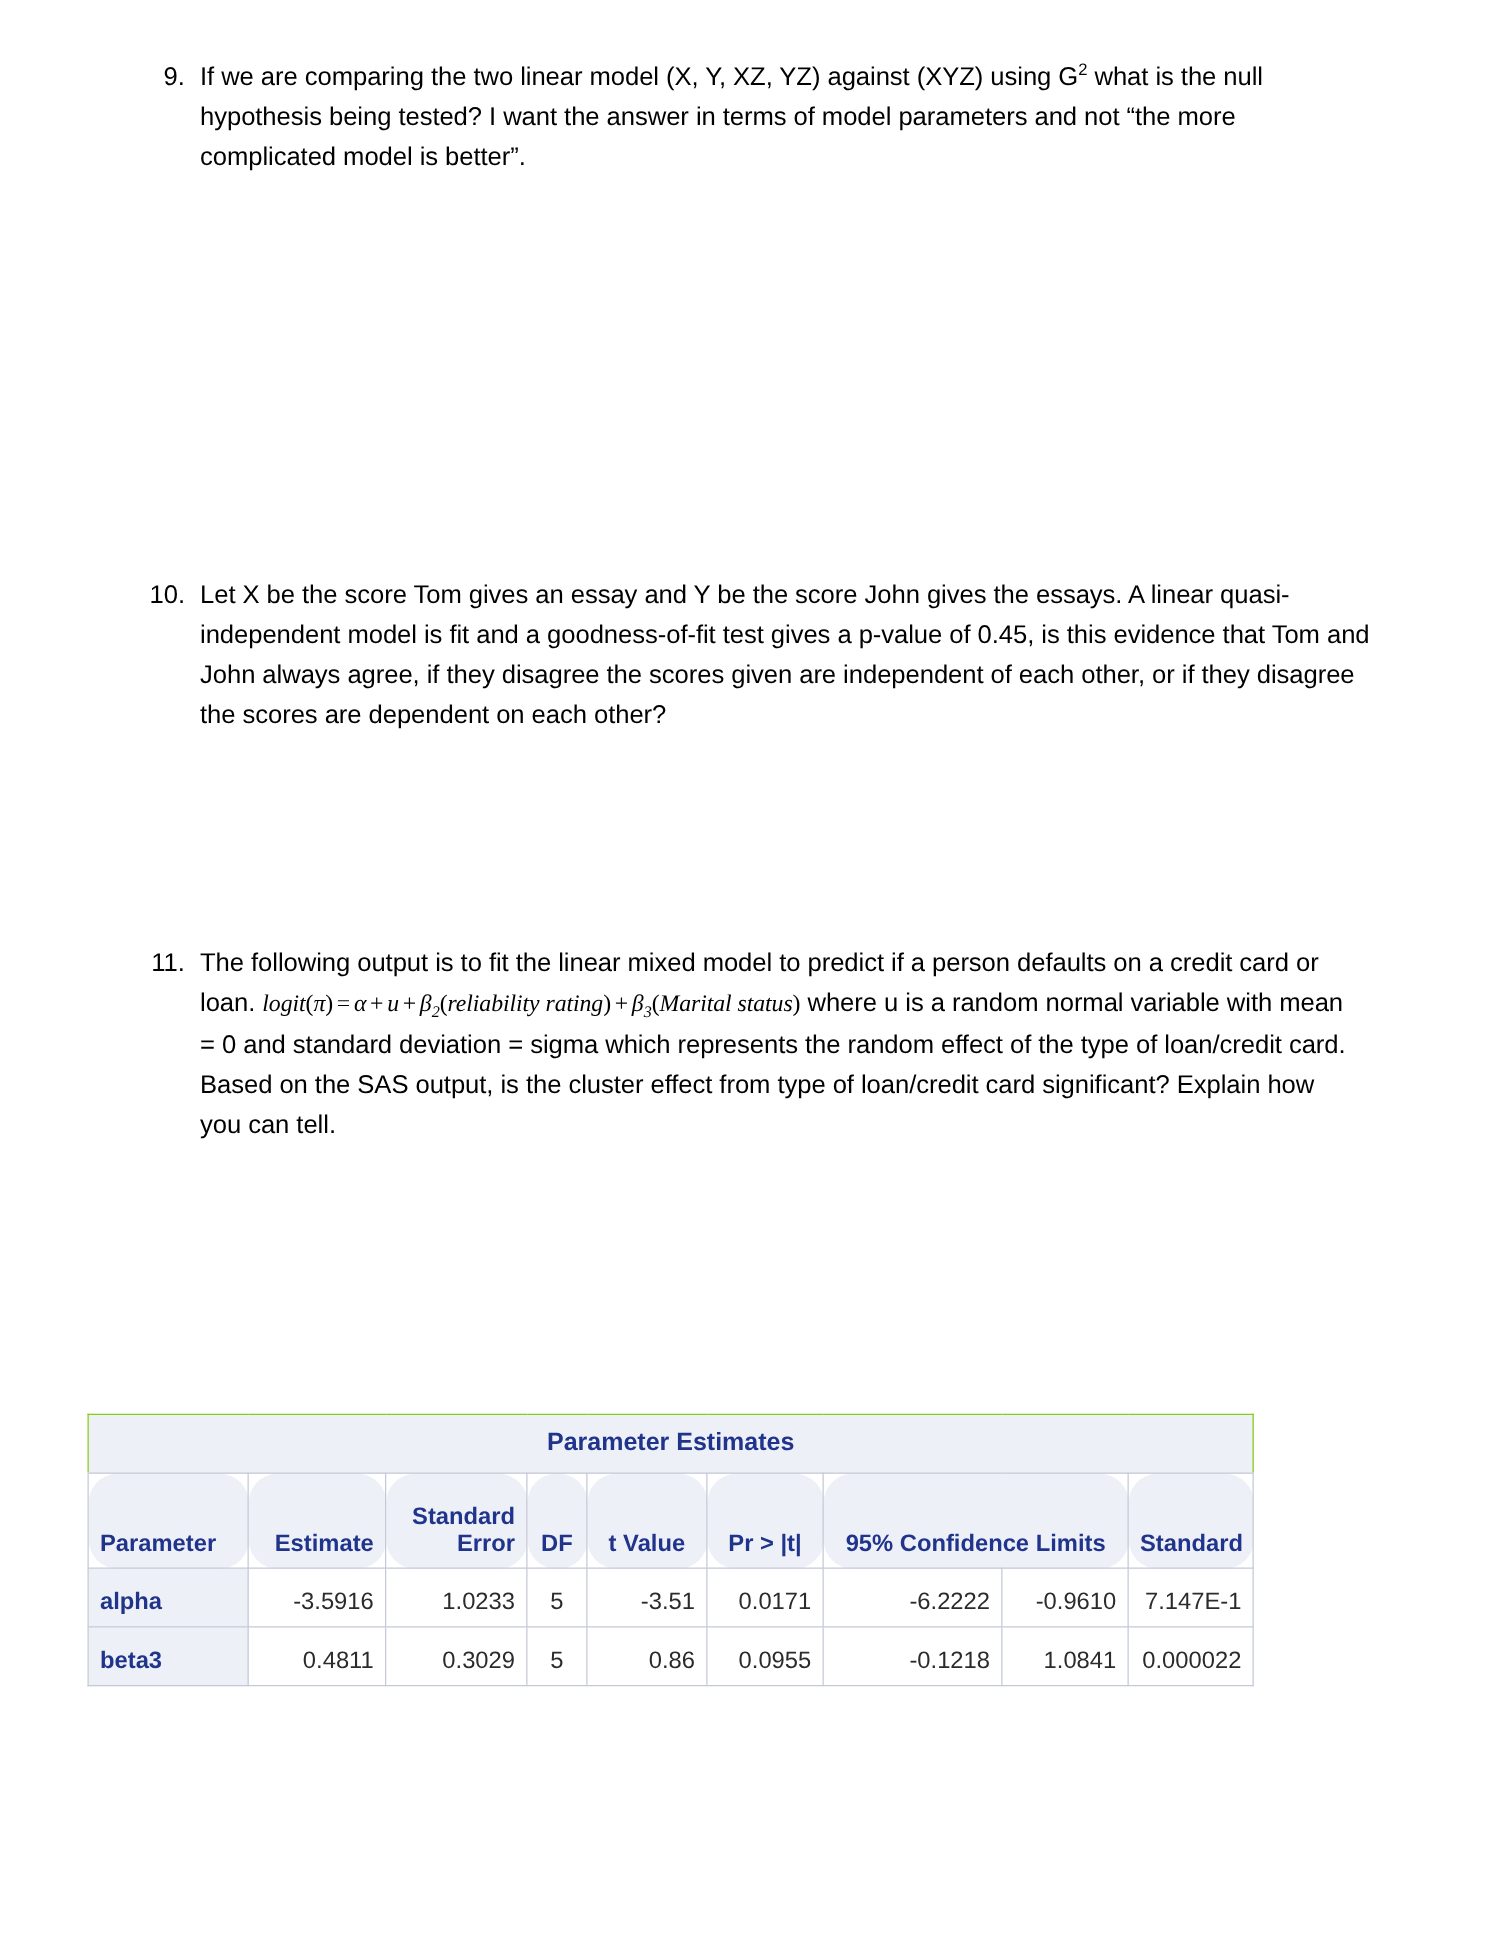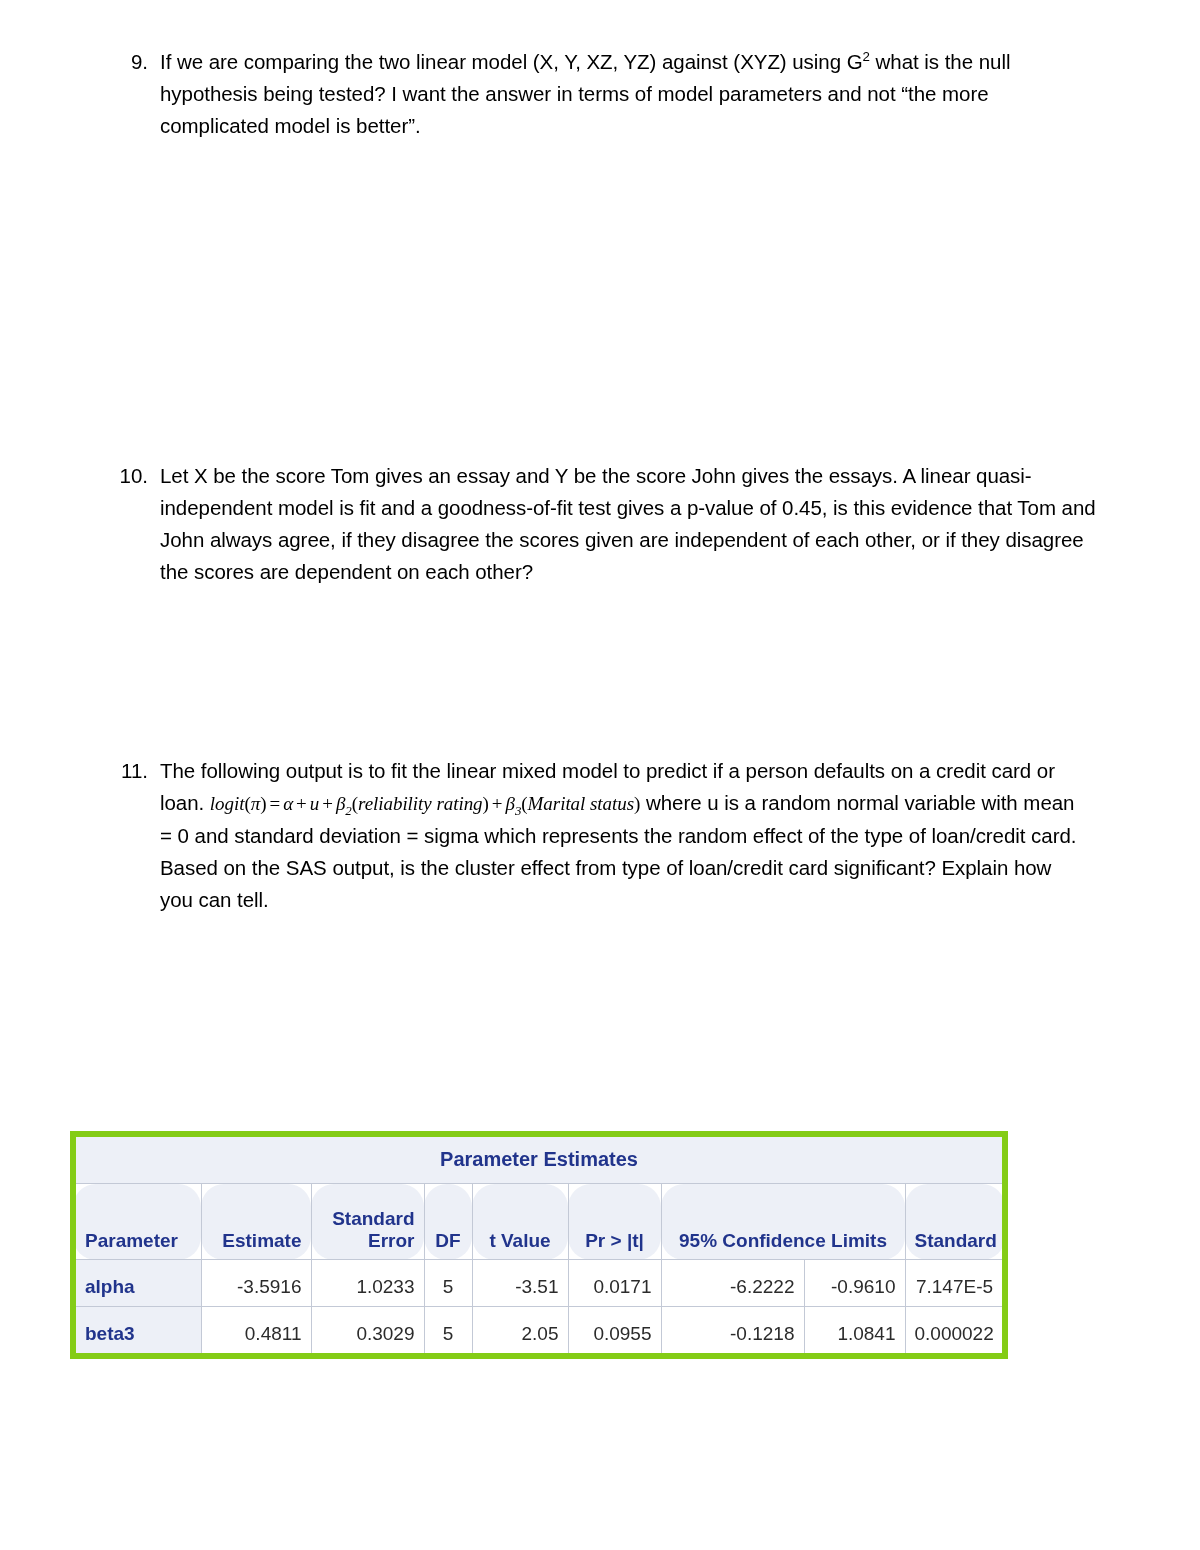--- a/index.html
+++ b/index.html
@@ -84,21 +84,21 @@
     position: absolute;
     left: 70px;
     top: 1131px;
     width: 932px;
   }
   table.sas {
     border-collapse: collapse;
     width: 932px;
     background: #ffffff;
     table-layout: fixed;
-    border: 6px solid #84cc16;
+    border: 1px solid #84cc16;
   }
   table.sas td, table.sas th {
     border: 1px solid #c3c9d6;
     font-size: 19px;
     padding: 6px 9px;
     vertical-align: bottom;
   }
   table.sas .title-cell {
     background: #edf0f7;
     color: #21348c;
@@ -213,28 +213,28 @@
       <tbody>
         <tr>
           <td class="rowlabel">alpha</td>
           <td>-3.5916</td>
           <td>1.0233</td>
           <td class="ctr">5</td>
           <td>-3.51</td>
           <td>0.0171</td>
           <td>-6.2222</td>
           <td>-0.9610</td>
-          <td>7.147E-5</td>
+          <td>7.147E-1</td>
         </tr>
         <tr>
           <td class="rowlabel">beta3</td>
           <td>0.4811</td>
           <td>0.3029</td>
           <td class="ctr">5</td>
-          <td>2.05</td>
+          <td>0.86</td>
           <td>0.0955</td>
           <td>-0.1218</td>
           <td>1.0841</td>
           <td>0.000022</td>
         </tr>
       </tbody>
     </table>
   </div>
 
 </div>

